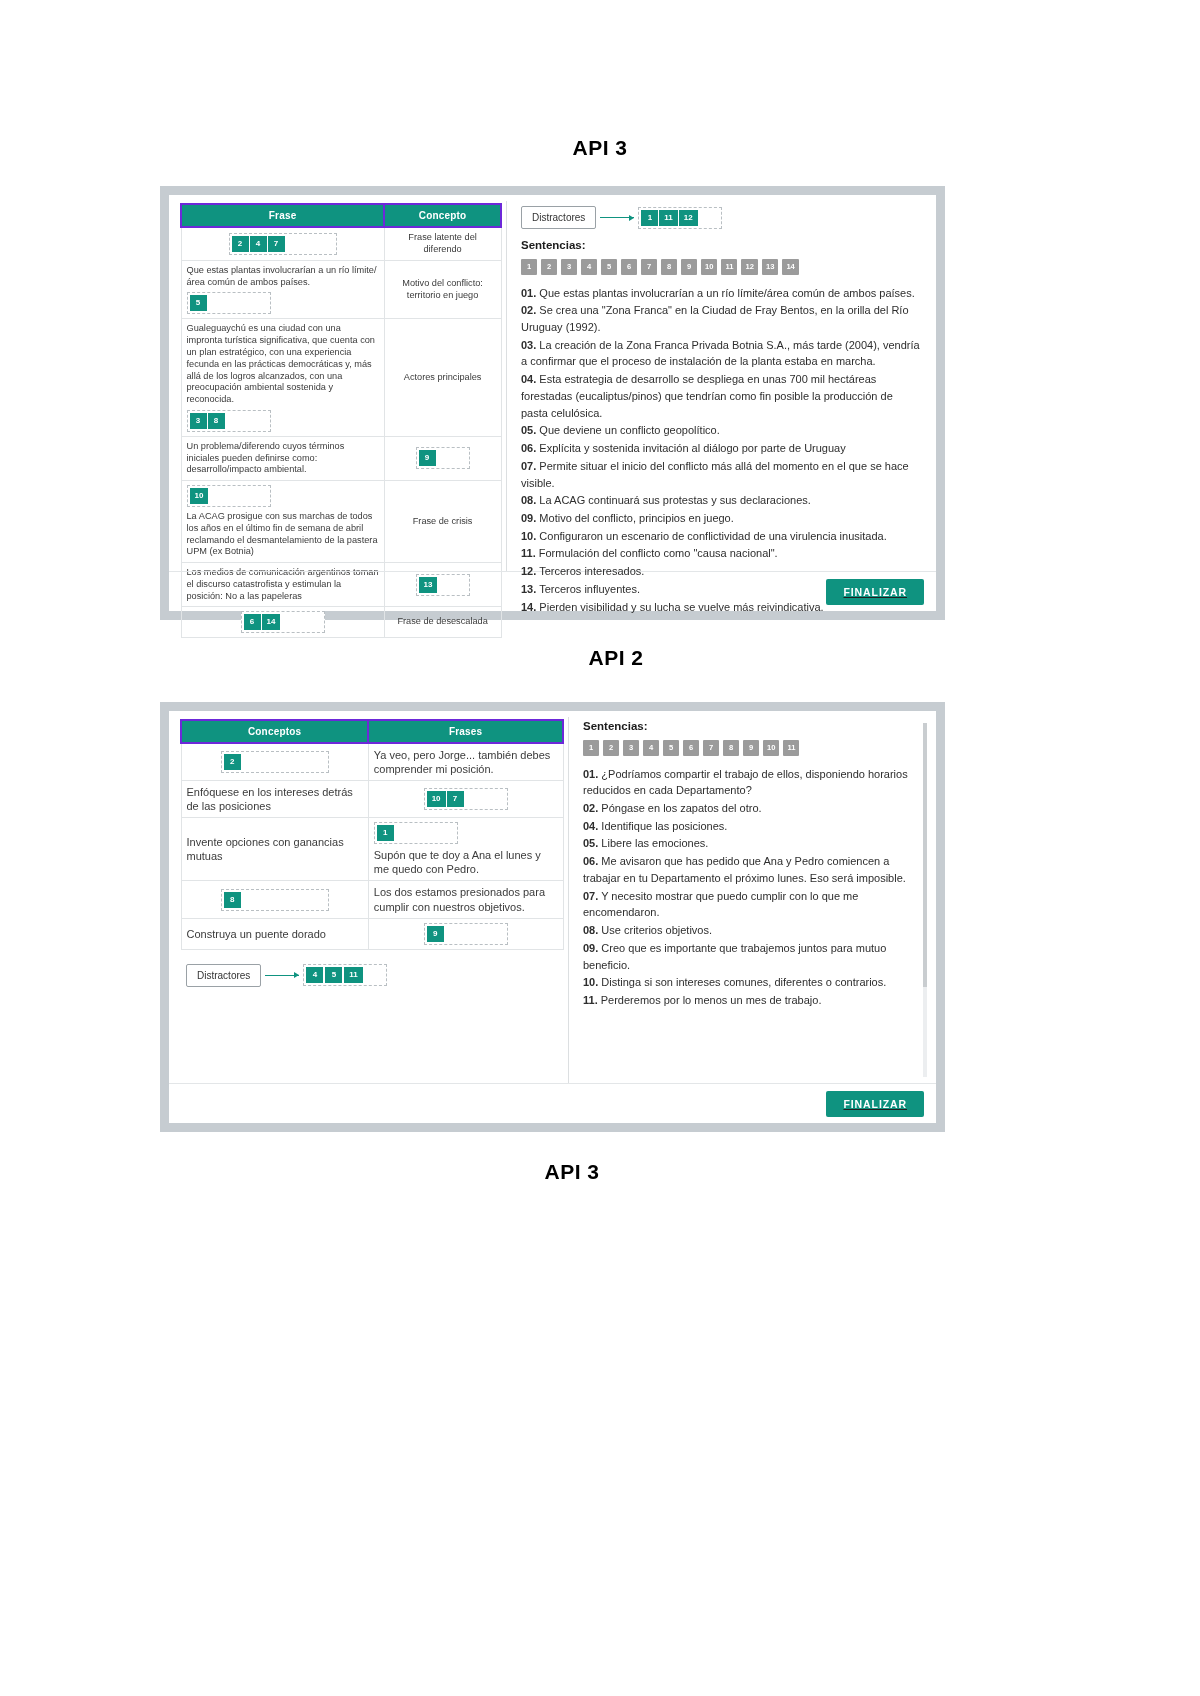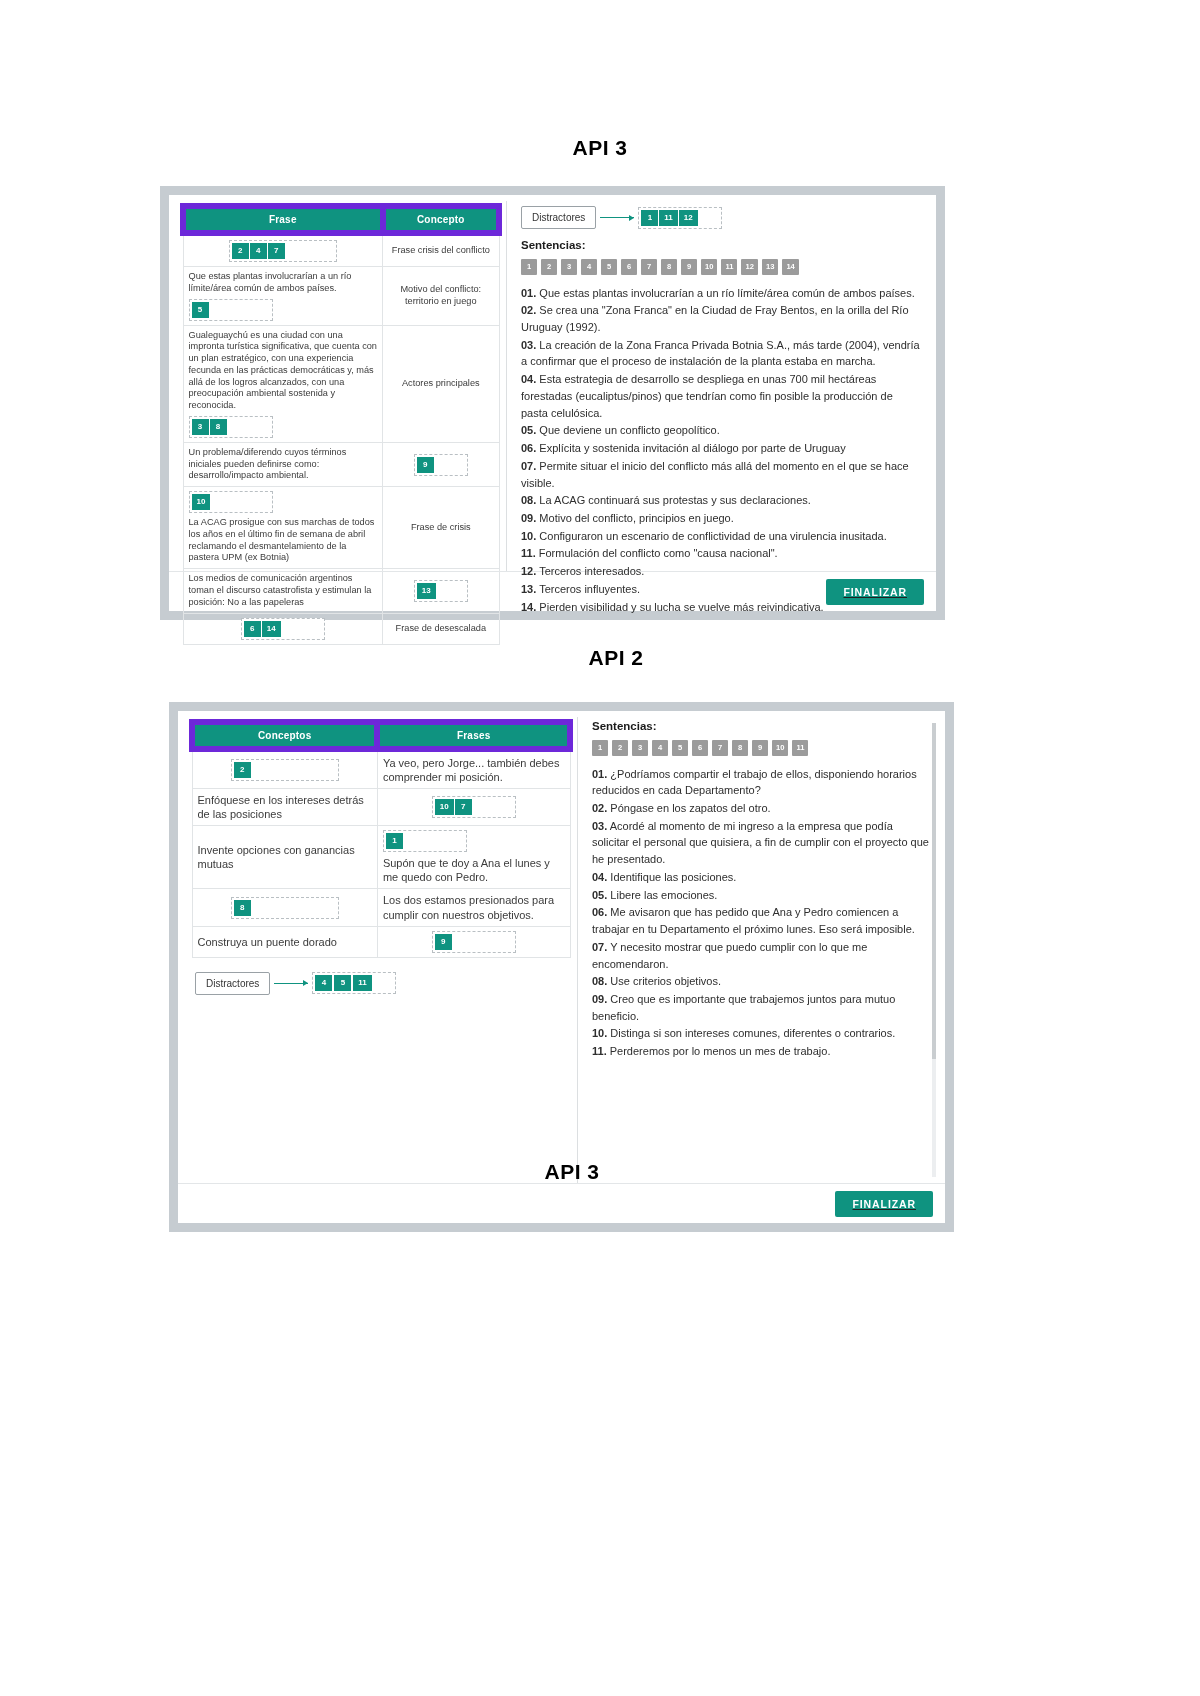--- a/index.html
+++ b/index.html
@@ -33,21 +33,21 @@
   }
   .app-inner{
     background:#ffffff;
     width:100%;height:100%;
     box-sizing:border-box;
     position:relative;
     display:flex;
     flex-direction:column;
   }
   #api1-frame{left:160px;top:186px;width:785px;height:434px;}
-  #api2-frame{left:169px;top:702px;width:785px;height:530px;}
+  #api2-frame{left:160px;top:702px;width:785px;height:430px;}
 
   .app-body{
     flex:1;
     display:flex;
     min-height:0;
     padding:6px 7px 0 7px;
     box-sizing:border-box;
   }
   .app-footer{
     height:40px;
@@ -86,21 +86,21 @@
     width:100%;
     table-layout:fixed;
   }
   table.match th{
     background:#0f9380;
     color:#ffffff;
     font-size:10px;
     font-weight:bold;
     padding:5px 2px;
     text-align:center;
-    border:6px solid #6d28d9;
+    border:2px solid #6d28d9;
     letter-spacing:.2px;
   }
   table.match td{
     border:1px solid #e1e4e6;
     vertical-align:middle;
     padding:4px 5px;
     font-size:9.2px;
     line-height:1.28;
     color:#3b3b3b;
   }
@@ -227,21 +227,21 @@
             <tbody>
 
               <tr>
                 <td class="center">
                   <span class="dropzone w-xwide">
                     <span class="chip">2</span>
                     <span class="chip">4</span>
                     <span class="chip">7</span>
                   </span>
                 </td>
-                <td class="concept">Frase crisis del conflicto</td>
+                <td class="concept">Frase latente del diferendo</td>
               </tr>
 
               <tr>
                 <td>
                   <div>Que estas plantas involucrarían a un río límite/área común de ambos países.</div>
                   <div class="center" style="margin-top:4px;">
                     <span class="dropzone w-wide">
                       <span class="chip">5</span>
                     </span>
                   </div>
@@ -451,21 +451,20 @@
             <span class="numchip">7</span>
             <span class="numchip">8</span>
             <span class="numchip">9</span>
             <span class="numchip">10</span>
             <span class="numchip">11</span>
           </div>
 
           <ol class="sentences">
             <li><span class="n">01.</span> <span>¿Podríamos compartir el trabajo de ellos, disponiendo horarios reducidos en cada Departamento?</span></li>
             <li><span class="n">02.</span> <span>Póngase en los zapatos del otro.</span></li>
-            <li><span class="n">03.</span> <span>Acordé al momento de mi ingreso a la empresa que podía solicitar el personal que quisiera, a fin de cumplir con el proyecto que he presentado.</span></li>
             <li><span class="n">04.</span> <span>Identifique las posiciones.</span></li>
             <li><span class="n">05.</span> <span>Libere las emociones.</span></li>
             <li><span class="n">06.</span> <span>Me avisaron que has pedido que Ana y Pedro comiencen a trabajar en tu Departamento el próximo lunes. Eso será imposible.</span></li>
             <li><span class="n">07.</span> <span>Y necesito mostrar que puedo cumplir con lo que me encomendaron.</span></li>
             <li><span class="n">08.</span> <span>Use criterios objetivos.</span></li>
             <li><span class="n">09.</span> <span>Creo que es importante que trabajemos juntos para mutuo beneficio.</span></li>
             <li><span class="n">10.</span> <span>Distinga si son intereses comunes, diferentes o contrarios.</span></li>
             <li><span class="n">11.</span> <span>Perderemos por lo menos un mes de trabajo.</span></li>
           </ol>
 

